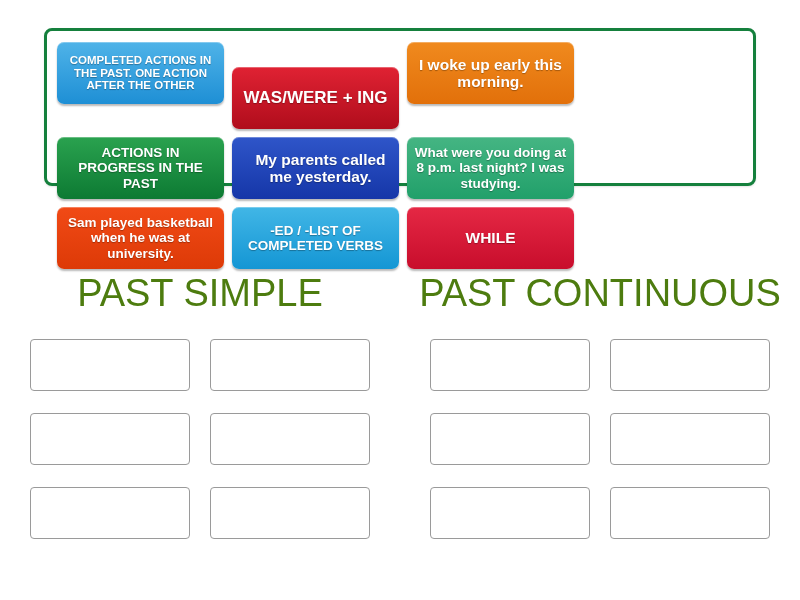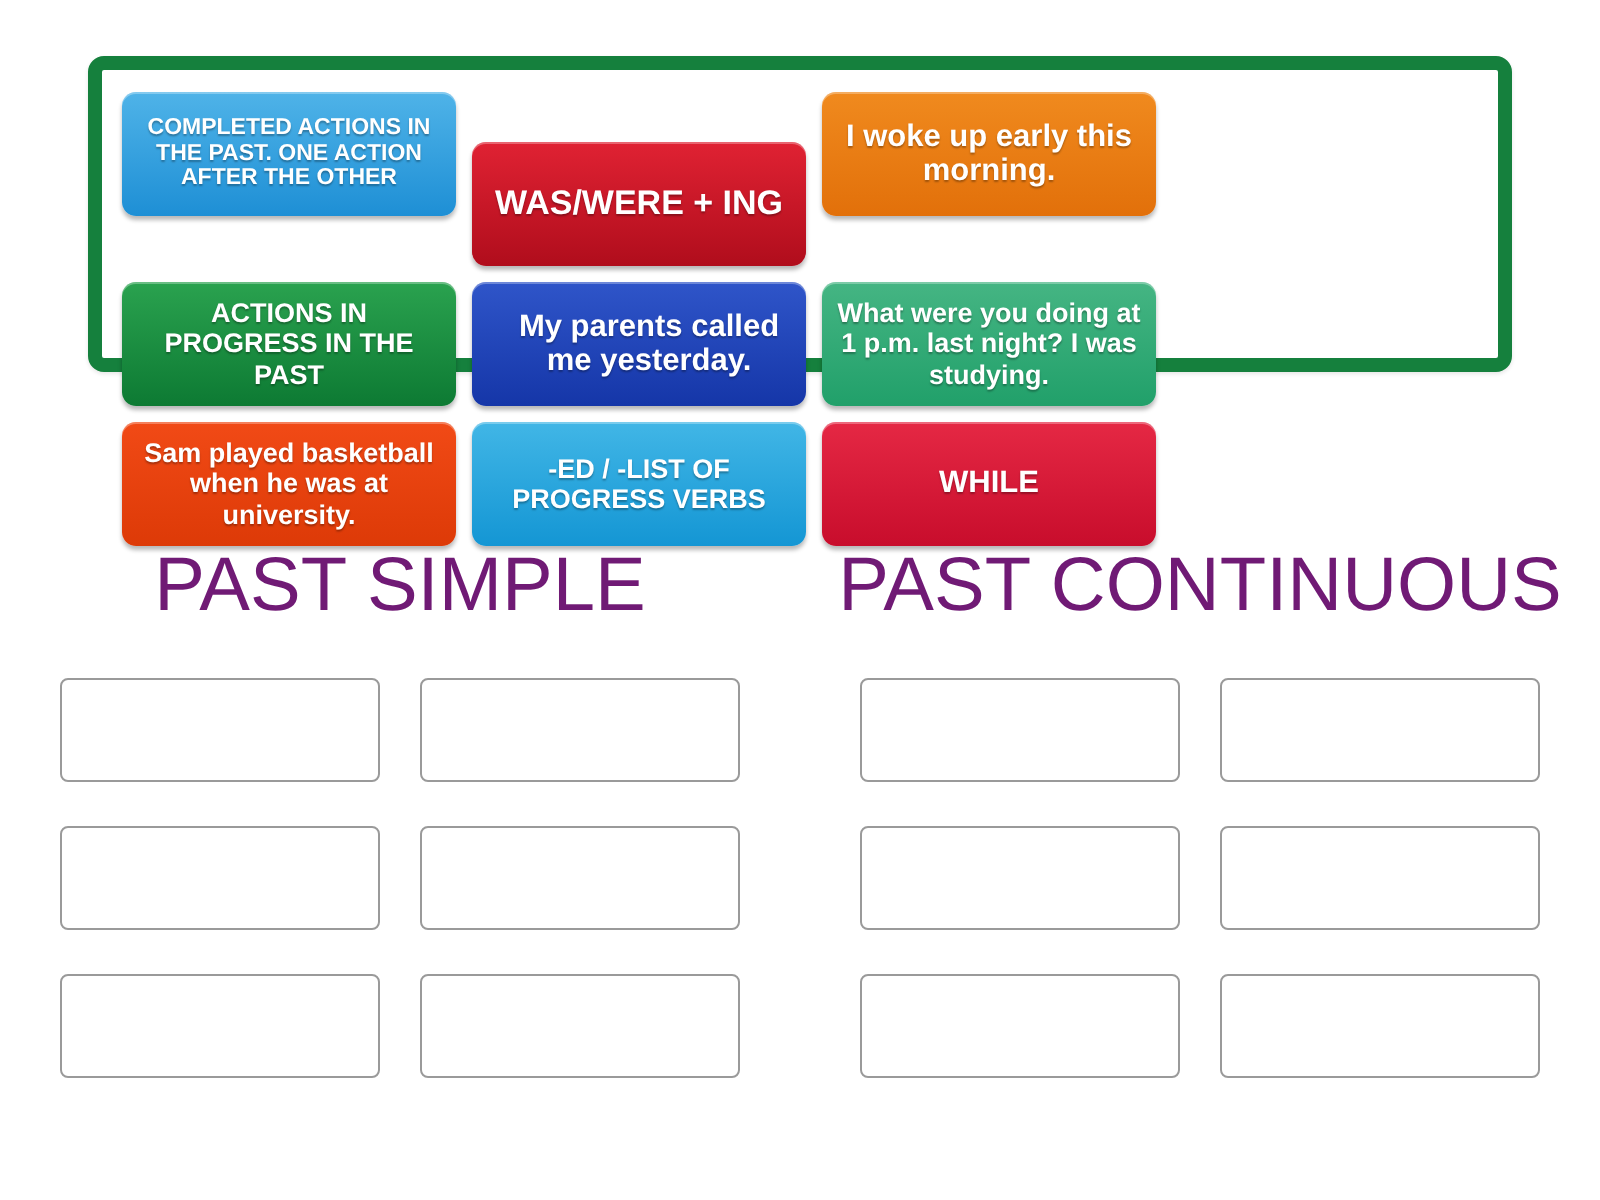--- a/index.html
+++ b/index.html
@@ -17,21 +17,21 @@
 
   
   #tile-tray {
     position: absolute;
     left: 44px;
     top: 28px;
     width: 712px;
     height: 158px;
     box-sizing: border-box;
     background: #ffffff;
-    border: 7px solid #15803d;
+    border: 3px solid #15803d;
     border-radius: 8px;
     box-shadow: 0 1px 2px rgba(0,0,0,0.10);
     padding: 7px 6px;
   }
   #tile-grid {
     display: flex;
     flex-wrap: wrap;
     align-content: flex-start;
   }
   .tile {
@@ -76,21 +76,21 @@
   }
   .column {
     width: 400px;
     display: flex;
     flex-direction: column;
     align-items: center;
   }
   .column-title {
     font-size: 38px;
     font-weight: normal;
-    color: #701a75;
+    color: #4d7c0f;
     letter-spacing: 0px;
     margin: 0 0 24px 0;
     white-space: nowrap;
     font-family: "Liberation Sans", sans-serif;
   }
   .slot-grid {
     display: flex;
     flex-wrap: wrap;
     justify-content: center;
     width: 400px;
@@ -119,27 +119,27 @@
       <div class="tile fs-lg" style="background: linear-gradient(rgb(240, 138, 30) 0%, rgb(226, 112, 10) 100%);">
         <span class="tile-text">I woke up early this morning.</span>
       </div>
       <div class="tile fs-md" style="background: linear-gradient(rgb(42, 162, 79) 0%, rgb(13, 122, 51) 100%); text-align: center;">
         <span class="tile-text">ACTIONS IN PROGRESS IN THE PAST</span>
       </div>
       <div class="tile fs-lg" style="background: linear-gradient(rgb(47, 85, 201) 0%, rgb(21, 54, 168) 100%); padding-left: 15px;">
         <span class="tile-text">My parents called me yesterday.</span>
       </div>
       <div class="tile fs-md" style="background: linear-gradient(rgb(69, 181, 131) 0%, rgb(33, 160, 106) 100%);">
-        <span class="tile-text">What were you doing at 1 p.m. last night? I was studying.</span>
+        <span class="tile-text">What were you doing at 8 p.m. last night? I was studying.</span>
       </div>
       <div class="tile fs-md" style="background: linear-gradient(rgb(241, 74, 22) 0%, rgb(221, 58, 7) 100%);">
         <span class="tile-text">Sam played basketball when he was at university.</span>
       </div>
       <div class="tile fs-md" style="background: linear-gradient(rgb(65, 182, 230) 0%, rgb(20, 150, 212) 100%);">
-        <span class="tile-text">-ED / -LIST OF PROGRESS VERBS</span>
+        <span class="tile-text">-ED / -LIST OF COMPLETED VERBS</span>
       </div>
       <div class="tile fs-lg" style="background: linear-gradient(rgb(229, 40, 68) 0%, rgb(200, 13, 44) 100%);">
         <span class="tile-text">WHILE</span>
       </div>
       <div class="tile empty"></div>
     </div>
 </div>
 
 <div id="columns">
     <div class="column">

